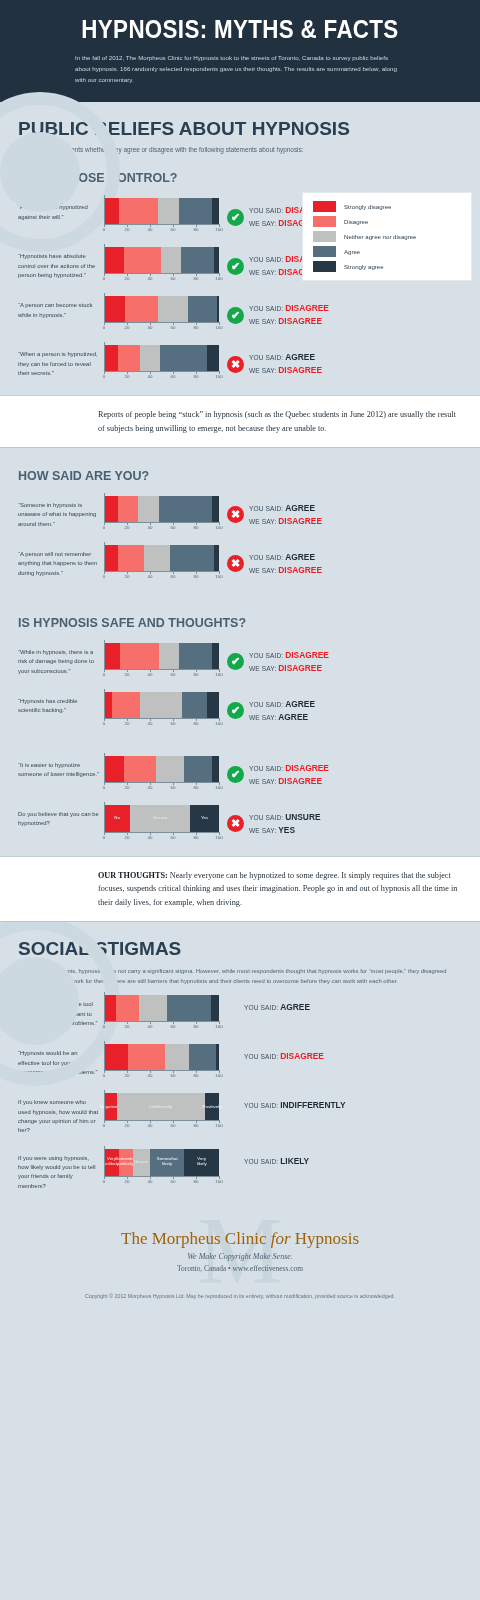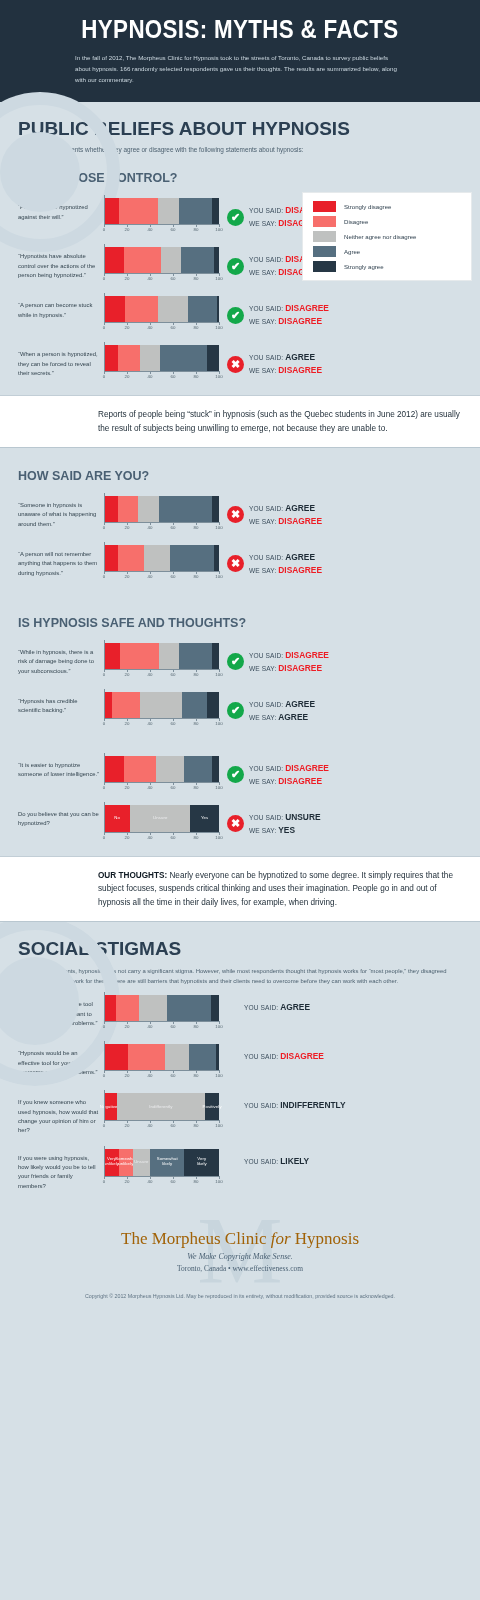--- a/index.html
+++ b/index.html
@@ -22,21 +22,21 @@
     font-size:6.2px; line-height:1.75; text-align:left;
   }
 
   
   .band { background:#d6e0e6; position:relative; }
   .thoughts {
     background:#ffffff; padding:12px 20px 12px 98px;
     border-top:1px solid #c2ced6; border-bottom:1px solid #b9c7d0;
   }
   .thoughts p { font-size:8.2px; line-height:1.62; color:#1d2b36; margin-bottom:7px; }
-  .thoughts p:last-child { margin-bottom:0; }
+  .thoughts p:last-child { margin-bottom:0;font-family:Liberation Serif, serif; }
   .thoughts b { font-weight:bold; color:#101b24; }
   h2.big {
     font-size:19px; color:#2b3f52; font-weight:bold;
     padding:16px 0 0 18px;
   }
   h3.q {
     font-size:12.5px; color:#4a6073; font-weight:bold; padding:16px 0 4px 18px;
   }
   .lede { font-size:6.4px; line-height:1.7; color:#4d6170; padding:5px 20px 0 18px; max-width:330px; }
   .lede2 { font-size:5.9px; line-height:1.75; color:#4d6170; padding:6px 22px 0 18px; }

